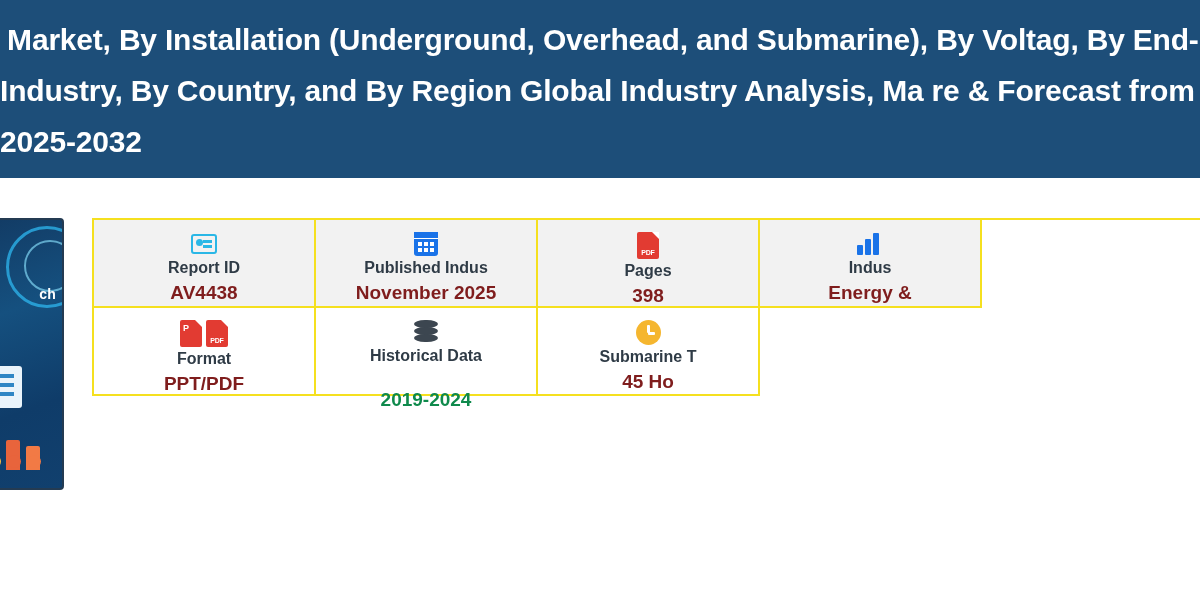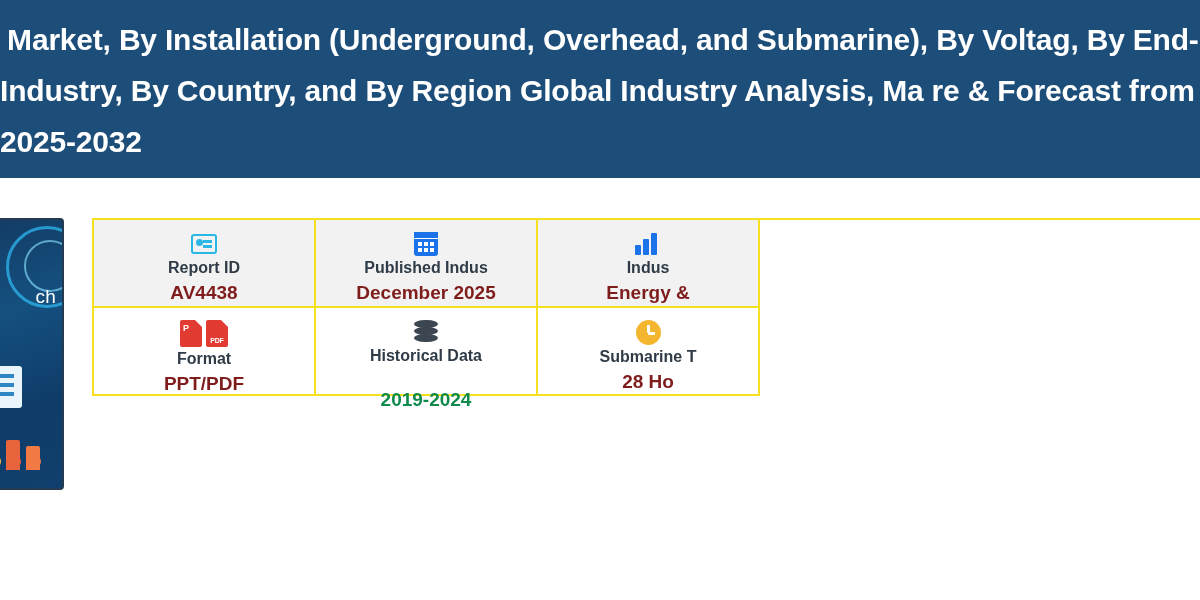--- a/index.html
+++ b/index.html
@@ -76,22 +76,22 @@
     height: 48px;
     border: 2px solid #7fd4f2;
     border-radius: 50%;
     opacity: .7;
   }
   .thumb-label {
     position: absolute;
     right: 6px;
     top: 66px;
     color: #ffffff;
-    font-size: 19px;
-    font-weight: normal;
+    font-size: 14px;
+    font-weight: bold;
     letter-spacing: .2px;
   }
   .thumb-art {
     position: absolute;
     left: 10px;
     bottom: 8px;
     width: 80px;
     height: 120px;
   }
   .thumb-doc {
@@ -322,21 +322,30 @@
             <span class="ic-id"></span>
           </div>
         <div class="info-label">Report ID</div>
         <div class="info-value">AV4438</div>
       </div>
       <div class="info-cell">
         <div class="info-icon">
             <span class="ic-cal"></span>
           </div>
         <div class="info-label">Published Indus</div>
-        <div class="info-value">December 2025</div>
+        <div class="info-value">November 2025</div>
+      </div>
+      <div class="info-cell">
+        <div class="info-icon">
+            <span class="ic-pdf">
+              <span>PDF</span>
+            </span>
+          </div>
+        <div class="info-label">Pages</div>
+        <div class="info-value">398</div>
       </div>
       <div class="info-cell">
         <div class="info-icon">
             <span class="ic-chart">
               <i></i>
               <i></i>
               <i></i>
             </span>
           </div>
         <div class="info-label">Indus</div>
@@ -366,19 +375,19 @@
             </span>
           </div>
         <div class="info-label">Historical Data</div>
         <div class="info-value green">2019-2024</div>
       </div>
       <div class="info-cell">
         <div class="info-icon">
             <span class="ic-clock"></span>
           </div>
         <div class="info-label">Submarine T</div>
-        <div class="info-value">28 Ho</div>
+        <div class="info-value">45 Ho</div>
       </div>
     </div>
 
   </div>
 
 </div>
 
 </body></html>

